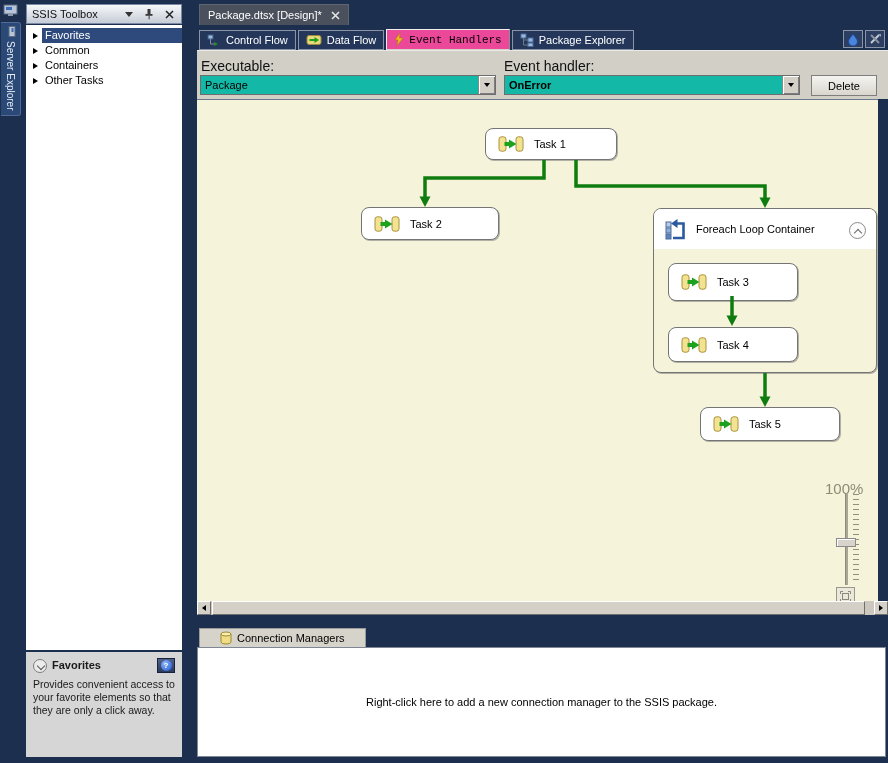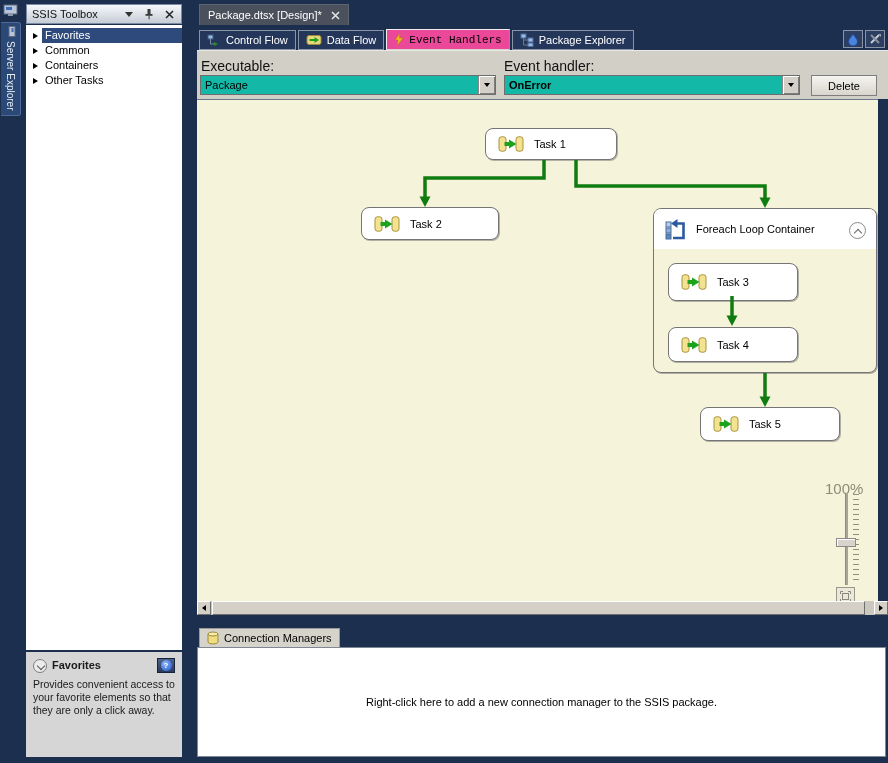--- a/index.html
+++ b/index.html
@@ -65,21 +65,21 @@
 
   
   .hscroll { position:absolute; left:0; top:601px; width:691px; height:14px; background:#ccc8c0; display:flex; }
   .hs-btn { flex:0 0 14px; height:14px; background:#d4d0c8; border:1px solid; border-color:#fff #6e6e6e #6e6e6e #fff; display:flex; align-items:center; justify-content:center; cursor:pointer; }
   .hs-thumb { margin-left:1px; width:653px; height:14px; background:#d4d0c8; border:1px solid; border-color:#fff #6e6e6e #6e6e6e #fff; cursor:grab; }
   .hs-spacer { flex:1; }
   .tri-l { width:0; height:0; border-top:3.5px solid transparent; border-bottom:3.5px solid transparent; border-right:4px solid #000; }
   .tri-r { width:0; height:0; border-top:3.5px solid transparent; border-bottom:3.5px solid transparent; border-left:4px solid #000; }
 
   
-  .cm-tab { position:absolute; left:2px; top:628px; height:19px; background:#d6d3ca; border:1px solid #9a9a9a; border-bottom:none; display:flex; align-items:center; gap:5px; padding:0 7px; cursor:pointer; }
+  .cm-tab { position:absolute; left:2px; top:628px; height:19px; background:#d6d3ca; border:1px solid #9a9a9a; border-bottom:none; display:flex; align-items:center; gap:5px; padding:0 20px; cursor:pointer; }
   .cm-panel { position:absolute; left:0; top:647px; width:689px; height:110px; background:#fff; border:1px solid #7f8694; display:flex; align-items:center; justify-content:center; }
 </style>
 </head>
 <body>
 
 <div class="app">
 
   <svg class="rail-icon" viewBox="0 0 16 15">
       <rect x="1" y="2" width="13" height="9" fill="#b9c5d6" stroke="#5a6a82"></rect>
       <rect x="3" y="4" width="6" height="3" fill="#3a6ab8"></rect>

